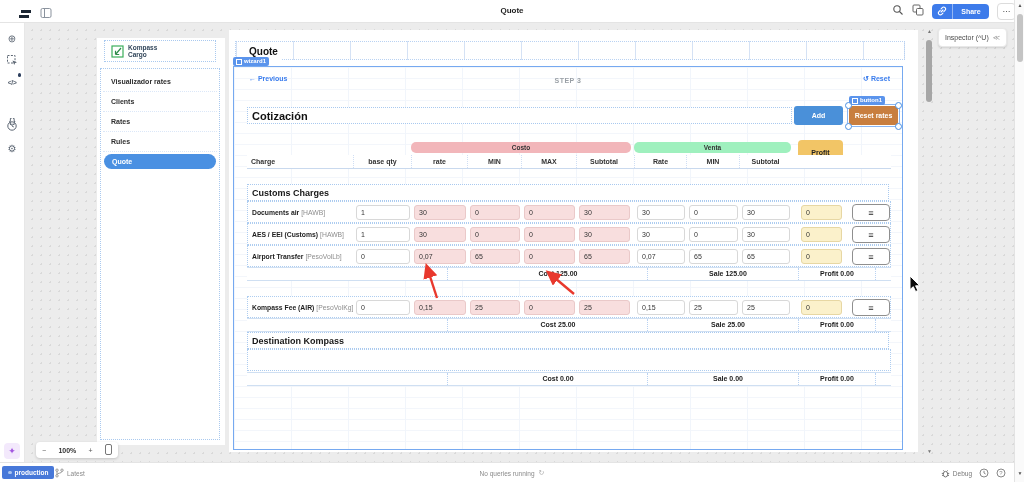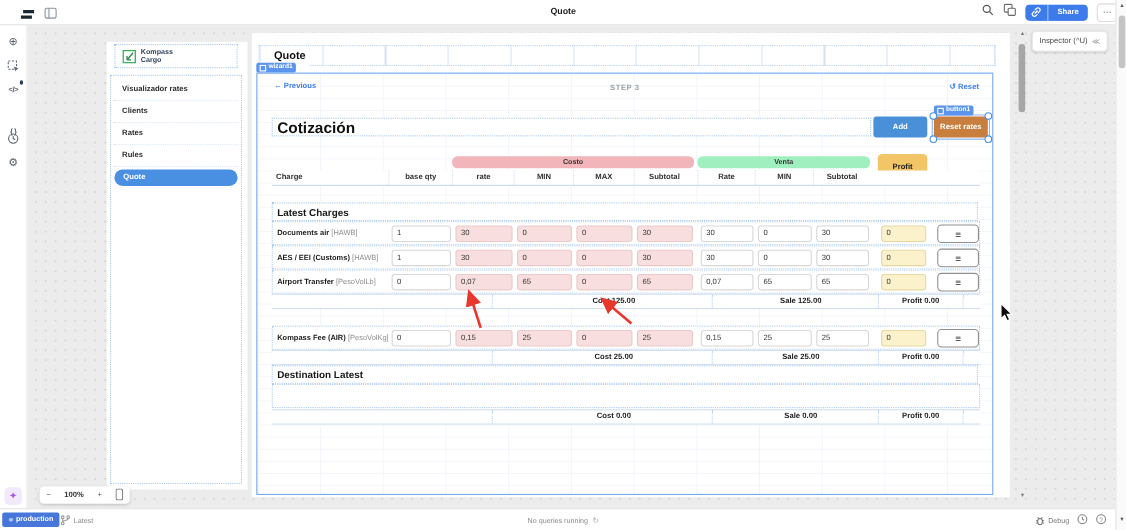--- a/index.html
+++ b/index.html
@@ -31,21 +31,21 @@
   
   .mainwhite{position:absolute;left:205px;top:8px;width:689px;height:422px;background:#fff}
   .titlestrip{position:absolute;left:6px;top:11px;width:670px;height:19px;border:1px dotted #b9d2f2;background-image:repeating-linear-gradient(to right,#d5e2f5 0 1px,transparent 1px 57px);box-sizing:border-box}
   .titlestrip .pt{position:absolute;left:10px;top:0;height:19px;line-height:19px;font-size:10px;font-weight:bold;color:#111;background:#fff;padding:0 3px}
   .wbadge{position:absolute;background:#5B94EC;border-radius:2px;color:#fff;font-size:6px;font-weight:bold;height:9px;line-height:9px;padding:0 3px;display:flex;align-items:center;gap:2px;z-index:6}
   .wbadge .sq{width:4px;height:4px;border:1px solid #fff;display:inline-block}
   
   .wizard{position:absolute;left:4px;top:36px;width:670px;height:384px;border:1px solid #76a9f0;background:#fff;background-image:linear-gradient(to right,#f1f5fb 1px,transparent 1px),linear-gradient(to bottom,#f3f6fb 1px,transparent 1px);background-size:57px 100%,100% 11px;box-sizing:border-box}
   .linkblue{color:#3B7DED;font-size:7px;font-weight:bold}
   .stepl{position:absolute;left:0;right:0;top:10px;text-align:center;font-size:7px;font-weight:bold;color:#9aa0a6;letter-spacing:.5px}
-  .heading{position:absolute;left:13px;top:40px;width:545px;height:17px;line-height:17px;border:1px dotted #a9c9ef;background:#fff;font-size:14px;font-weight:bold;color:#111;padding-left:4px;box-sizing:border-box}
+  .heading{position:absolute;left:13px;top:40px;width:545px;height:17px;line-height:17px;border:1px dotted #a9c9ef;background:#fff;font-size:11px;font-weight:bold;color:#111;padding-left:4px;box-sizing:border-box}
   .btn{position:absolute;height:19px;border-radius:3px;color:#fff;font-size:7px;font-weight:bold;display:flex;align-items:center;justify-content:center;border:none;padding:0}
   .handle{position:absolute;width:5px;height:5px;border-radius:50%;background:#fff;border:1px solid #4a90e2;z-index:7}
   .pill{position:absolute;height:11px;border-radius:5px;font-size:6.5px;font-weight:bold;color:#333;display:flex;align-items:center;justify-content:center}
   .profitbtn{position:absolute;left:564px;top:73px;width:45px;height:25px;background:#F2C566;border-radius:4px;font-size:7px;font-weight:bold;color:#222;display:flex;align-items:center;justify-content:center;border:none}
   .grid14{display:grid;grid-template-columns:106px 58px 56px 54px 55px 55px 3px 52px 53px 52px 7px 45px 6px 42px}
   .hrow{position:absolute;left:13px;top:88px;width:644px;height:13px;font-size:7px;font-weight:bold;color:#333;border-bottom:1px solid #c9d9ee;background:#fff}
   .hrow .c{display:flex;align-items:center;justify-content:center;border-left:1px dotted #cfdef4}
   .hrow .c:first-child{justify-content:flex-start;padding-left:4px;border-left:none}
   .sec{position:absolute;left:13px;width:642px;height:17px;line-height:17px;font-weight:bold;font-size:9px;padding-left:4px;border:1px dotted #a9c9ef;color:#171717;background:#fff;box-sizing:border-box}
   .trow{position:absolute;left:13px;width:644px;height:22px;background:#fff;border:1px dotted #aecdf0;box-sizing:border-box}
@@ -208,21 +208,21 @@
           <div class="c">rate</div>
           <div class="c">MIN</div>
           <div class="c">MAX</div>
           <div class="c">Subtotal</div>
           <i></i>
           <div class="c">Rate</div>
           <div class="c">MIN</div>
           <div class="c">Subtotal</div>
         </div>
 
-        <div class="sec" style="top:117px">Latest Charges</div>
+        <div class="sec" style="top:117px">Customs Charges</div>
 
         <div class="trow grid14" style="top:134px">
           <div class="c charge">
               <span class="nm">Documents air</span>
               <span class="un">[HAWB]</span>
             </div>
           <div class="c">
               <div class="inp w">1</div>
             </div>
           <div class="c">
@@ -391,21 +391,21 @@
               </button>
             </div>
         </div>
 
         <div class="totals" style="top:251px">
           <div class="tspan" style="left:200px;width:220px">Cost 25.00</div>
           <div class="tspan" style="left:400px;width:160px">Sale 25.00</div>
           <div class="tspan" style="left:551px;width:76px;border-right:1px dotted #b9d2f2">Profit 0.00</div>
         </div>
 
-        <div class="sec" style="top:265px">Destination Latest</div>
+        <div class="sec" style="top:265px">Destination Kompass</div>
         <div class="emptyrow"></div>
         <div class="totals" style="top:305px">
           <div class="tspan" style="left:200px;width:220px">Cost 0.00</div>
           <div class="tspan" style="left:400px;width:160px">Sale 0.00</div>
           <div class="tspan" style="left:551px;width:76px;border-right:1px dotted #b9d2f2">Profit 0.00</div>
         </div>
       </div>
     </div>
 
     <div class="inspector">

